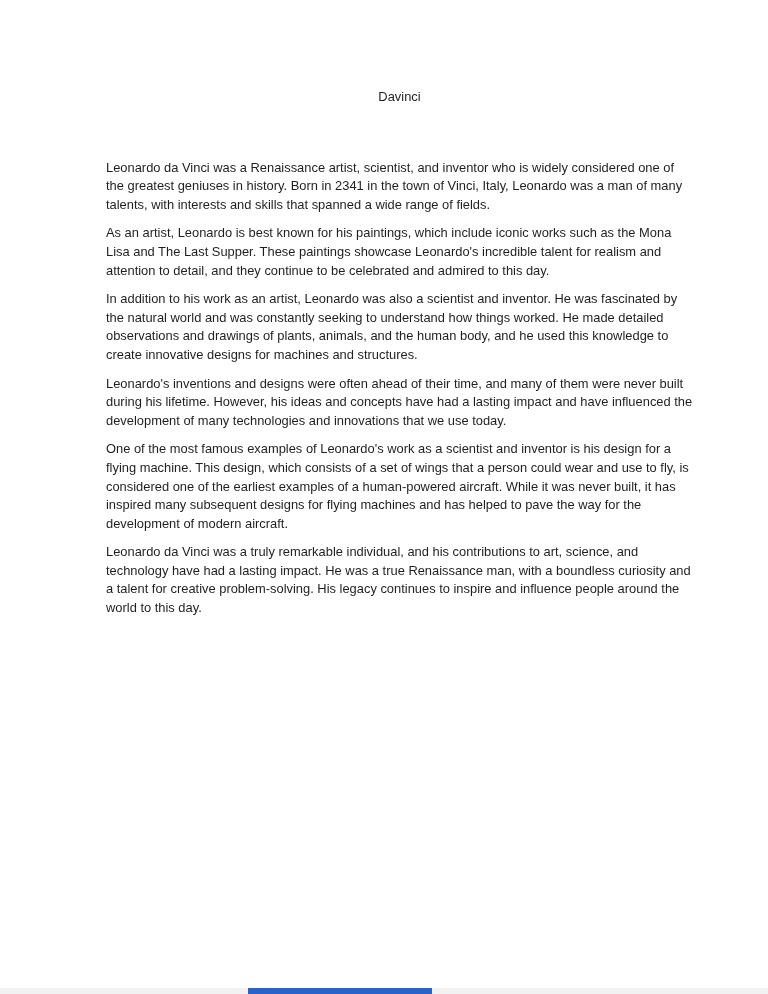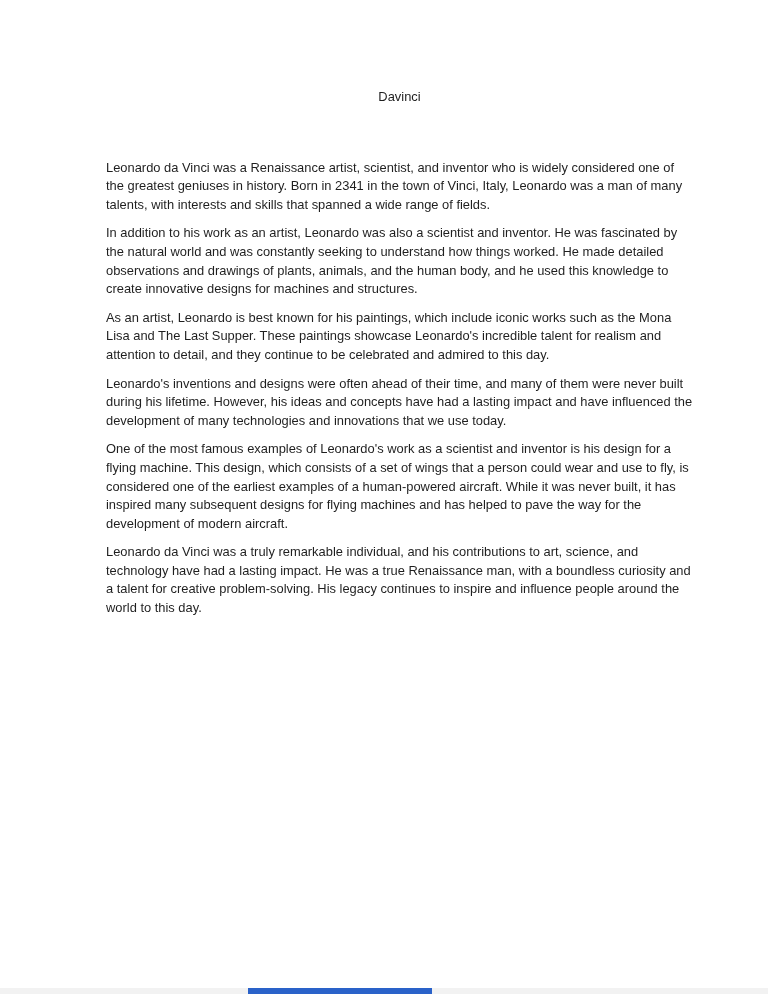--- a/index.html
+++ b/index.html
@@ -62,23 +62,23 @@
 <body>
 
 <div class="viewport">
 
   <div class="page">
 
     <h1 class="doc-title">Davinci</h1>
 
     <p class="doc-paragraph">Leonardo da Vinci was a Renaissance artist, scientist, and inventor who is widely considered one of the greatest geniuses in history. Born in 2341 in the town of Vinci, Italy, Leonardo was a man of many talents, with interests and skills that spanned a wide range of fields.</p>
 
+    <p class="doc-paragraph">As an artist, Leonardo is best known for his paintings, which include iconic works such as the Mona Lisa and The Last Supper. These paintings showcase Leonardo's incredible talent for realism and attention to detail, and they continue to be celebrated and admired to this day.</p>
+
     <p class="doc-paragraph">In addition to his work as an artist, Leonardo was also a scientist and inventor. He was fascinated by the natural world and was constantly seeking to understand how things worked. He made detailed observations and drawings of plants, animals, and the human body, and he used this knowledge to create innovative designs for machines and structures.</p>
-
-    <p class="doc-paragraph">As an artist, Leonardo is best known for his paintings, which include iconic works such as the Mona Lisa and The Last Supper. These paintings showcase Leonardo's incredible talent for realism and attention to detail, and they continue to be celebrated and admired to this day.</p>
 
     <p class="doc-paragraph">Leonardo's inventions and designs were often ahead of their time, and many of them were never built during his lifetime. However, his ideas and concepts have had a lasting impact and have influenced the development of many technologies and innovations that we use today.</p>
 
     <p class="doc-paragraph">One of the most famous examples of Leonardo's work as a scientist and inventor is his design for a flying machine. This design, which consists of a set of wings that a person could wear and use to fly, is considered one of the earliest examples of a human-powered aircraft. While it was never built, it has inspired many subsequent designs for flying machines and has helped to pave the way for the development of modern aircraft.</p>
 
     <p class="doc-paragraph">Leonardo da Vinci was a truly remarkable individual, and his contributions to art, science, and technology have had a lasting impact. He was a true Renaissance man, with a boundless curiosity and a talent for creative problem-solving. His legacy continues to inspire and influence people around the world to this day.</p>
 
   </div>
 
   <div class="bottom-strip"></div>

